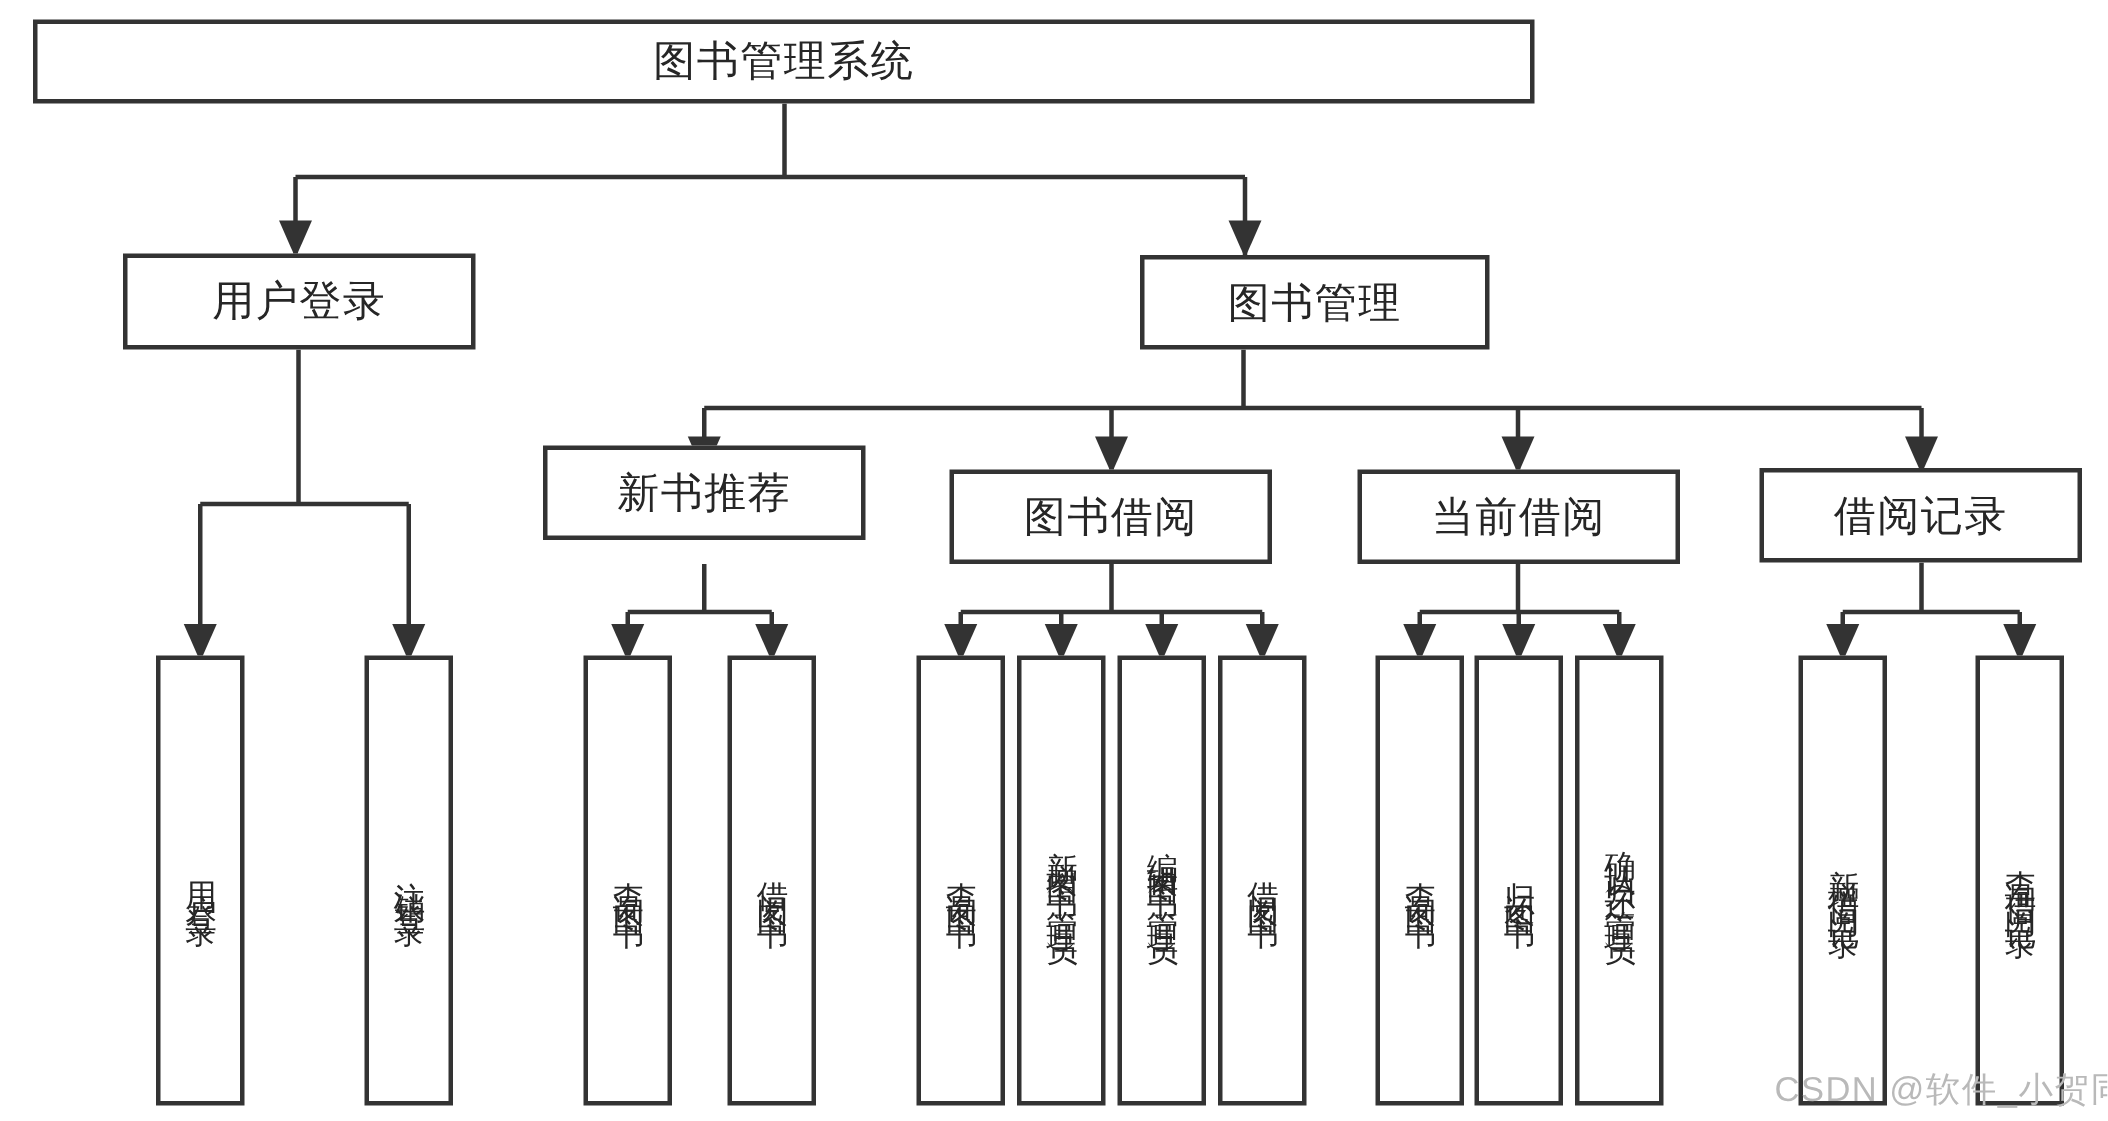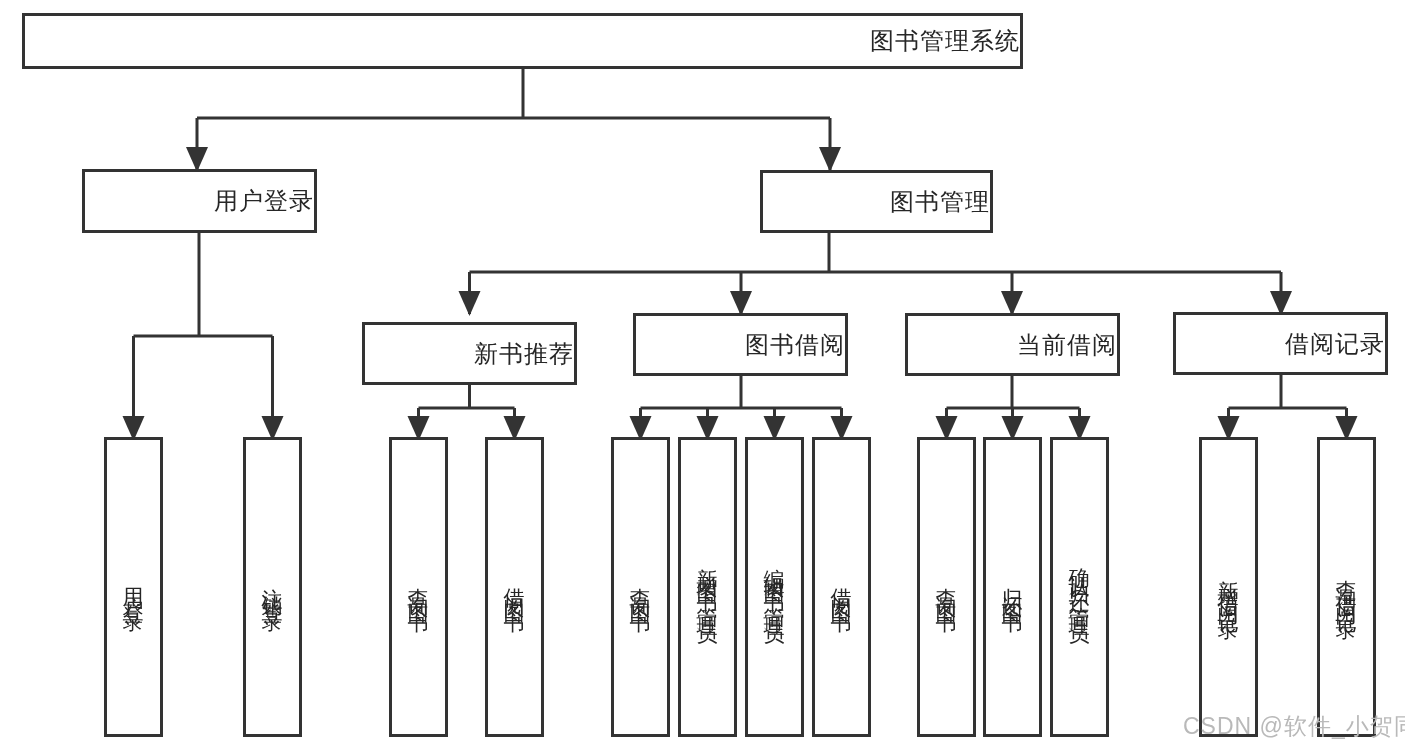--- a/index.html
+++ b/index.html
@@ -17,22 +17,22 @@
     overflow:hidden;
   }
   .connector-svg{position:absolute;left:0;top:0;z-index:1;pointer-events:none;}
   .cline{stroke:var(--line);stroke-width:3;fill:none;}
   .carrow{fill:var(--line);stroke:none;}
   .hbox{
     position:absolute;
     box-sizing:border-box;
     border:3px solid var(--line);
     background:#fff;
-    display:flex;align-items:center;justify-content:flex-end;
-    font-size:24px;color:var(--text);
+    display:flex;align-items:center;justify-content:center;
+    font-size:28px;color:var(--text);
     letter-spacing:1px;
     z-index:2;
   }
   .vbox{
     position:absolute;
     box-sizing:border-box;
     border:3px solid var(--line);
     background:#fff;
     display:flex;align-items:center;justify-content:center;
     z-index:2;
@@ -108,21 +108,21 @@
     <span>图书管理系统</span>
   </div>
 
   <div class="hbox" style="left:82px;top:169px;width:235px;height:64px;">
     <span>用户登录</span>
   </div>
   <div class="hbox" style="left:712px;top:170px;width:233px;height:63px;margin-left:48px;">
     <span>图书管理</span>
   </div>
 
-  <div class="hbox" style="left:362px;top:322px;width:215px;height:63px;">
+  <div class="hbox" style="left:362px;top:297px;width:215px;height:63px;">
     <span>新书推荐</span>
   </div>
   <div class="hbox" style="left:633px;top:313px;width:215px;height:63px;">
     <span>图书借阅</span>
   </div>
   <div class="hbox" style="left:905px;top:313px;width:215px;height:63px;">
     <span>当前借阅</span>
   </div>
   <div class="hbox" style="left:1173px;top:312px;width:215px;height:63px;">
     <span>借阅记录</span>

